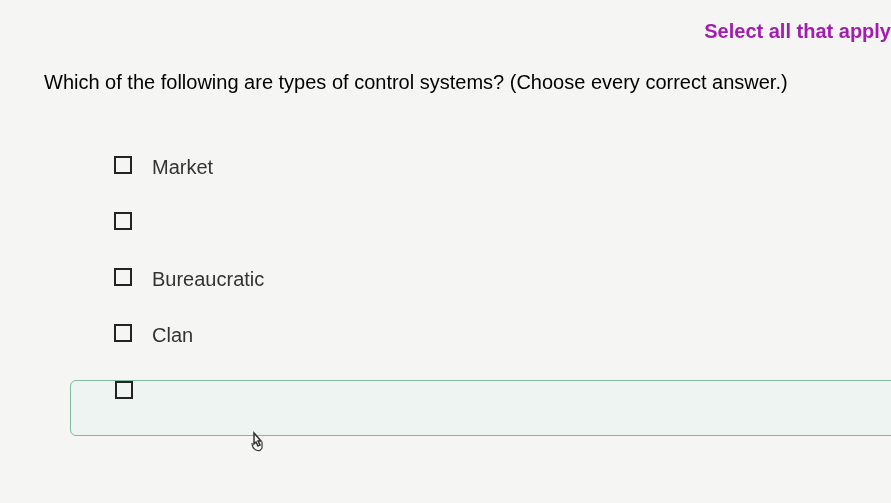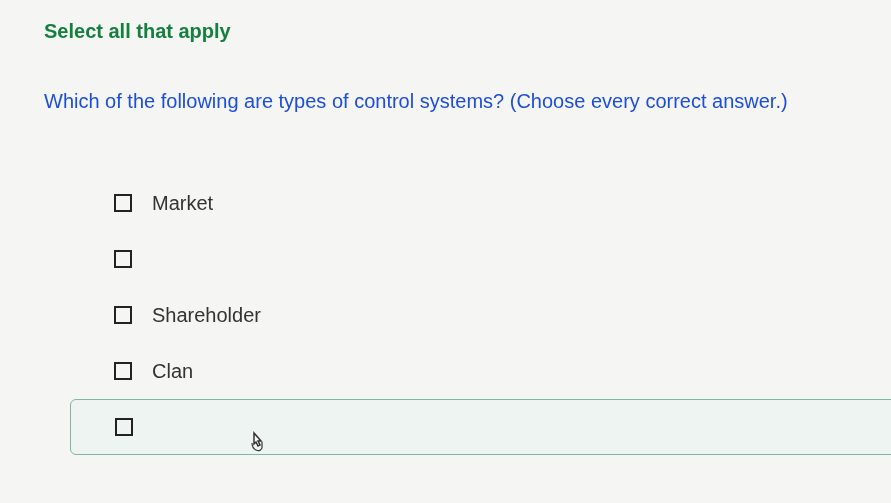--- a/index.html
+++ b/index.html
@@ -13,35 +13,36 @@
       width: 891px;
       height: 503px;
       overflow: hidden;
       position: relative;
       padding: 20px 0 0 44px;
       color: #333;
     }
     .heading {
       font-weight: bold;
       font-size: 20px;
-      color: #15803d;
-      margin-bottom: 44px;
+      color: #a21caf;
+      margin-bottom: 25px;
+      text-align: right;
     }
     .question {
       font-size: 20px;
-      color: #1d4ed8;
+      color: #000000;
       margin-bottom: 60px;
       line-height: 1.4;
     }
     .options {
       padding-left: 70px;
     }
     .option-row {
       display: flex;
-      align-items: center;
+      align-items: flex-start;
       height: 56px;
       position: relative;
     }
     .option-row.hovered {
       border: 1px solid #7fb89e;
       border-radius: 6px;
       background: #eef4f1;
       margin-left: -44px;
       padding-left: 44px;
       width: 860px;
@@ -79,21 +80,21 @@
 <div class="options">
   <div class="option-row">
     <span class="checkbox"></span>
     <span class="option-label">Market</span>
   </div>
   <div class="option-row">
     <span class="checkbox"></span>
   </div>
   <div class="option-row">
     <span class="checkbox"></span>
-    <span class="option-label">Shareholder</span>
+    <span class="option-label">Bureaucratic</span>
   </div>
   <div class="option-row">
     <span class="checkbox"></span>
     <span class="option-label">Clan</span>
   </div>
   <div class="option-row hovered">
     <span class="checkbox"></span>
   </div>
 </div>
 

